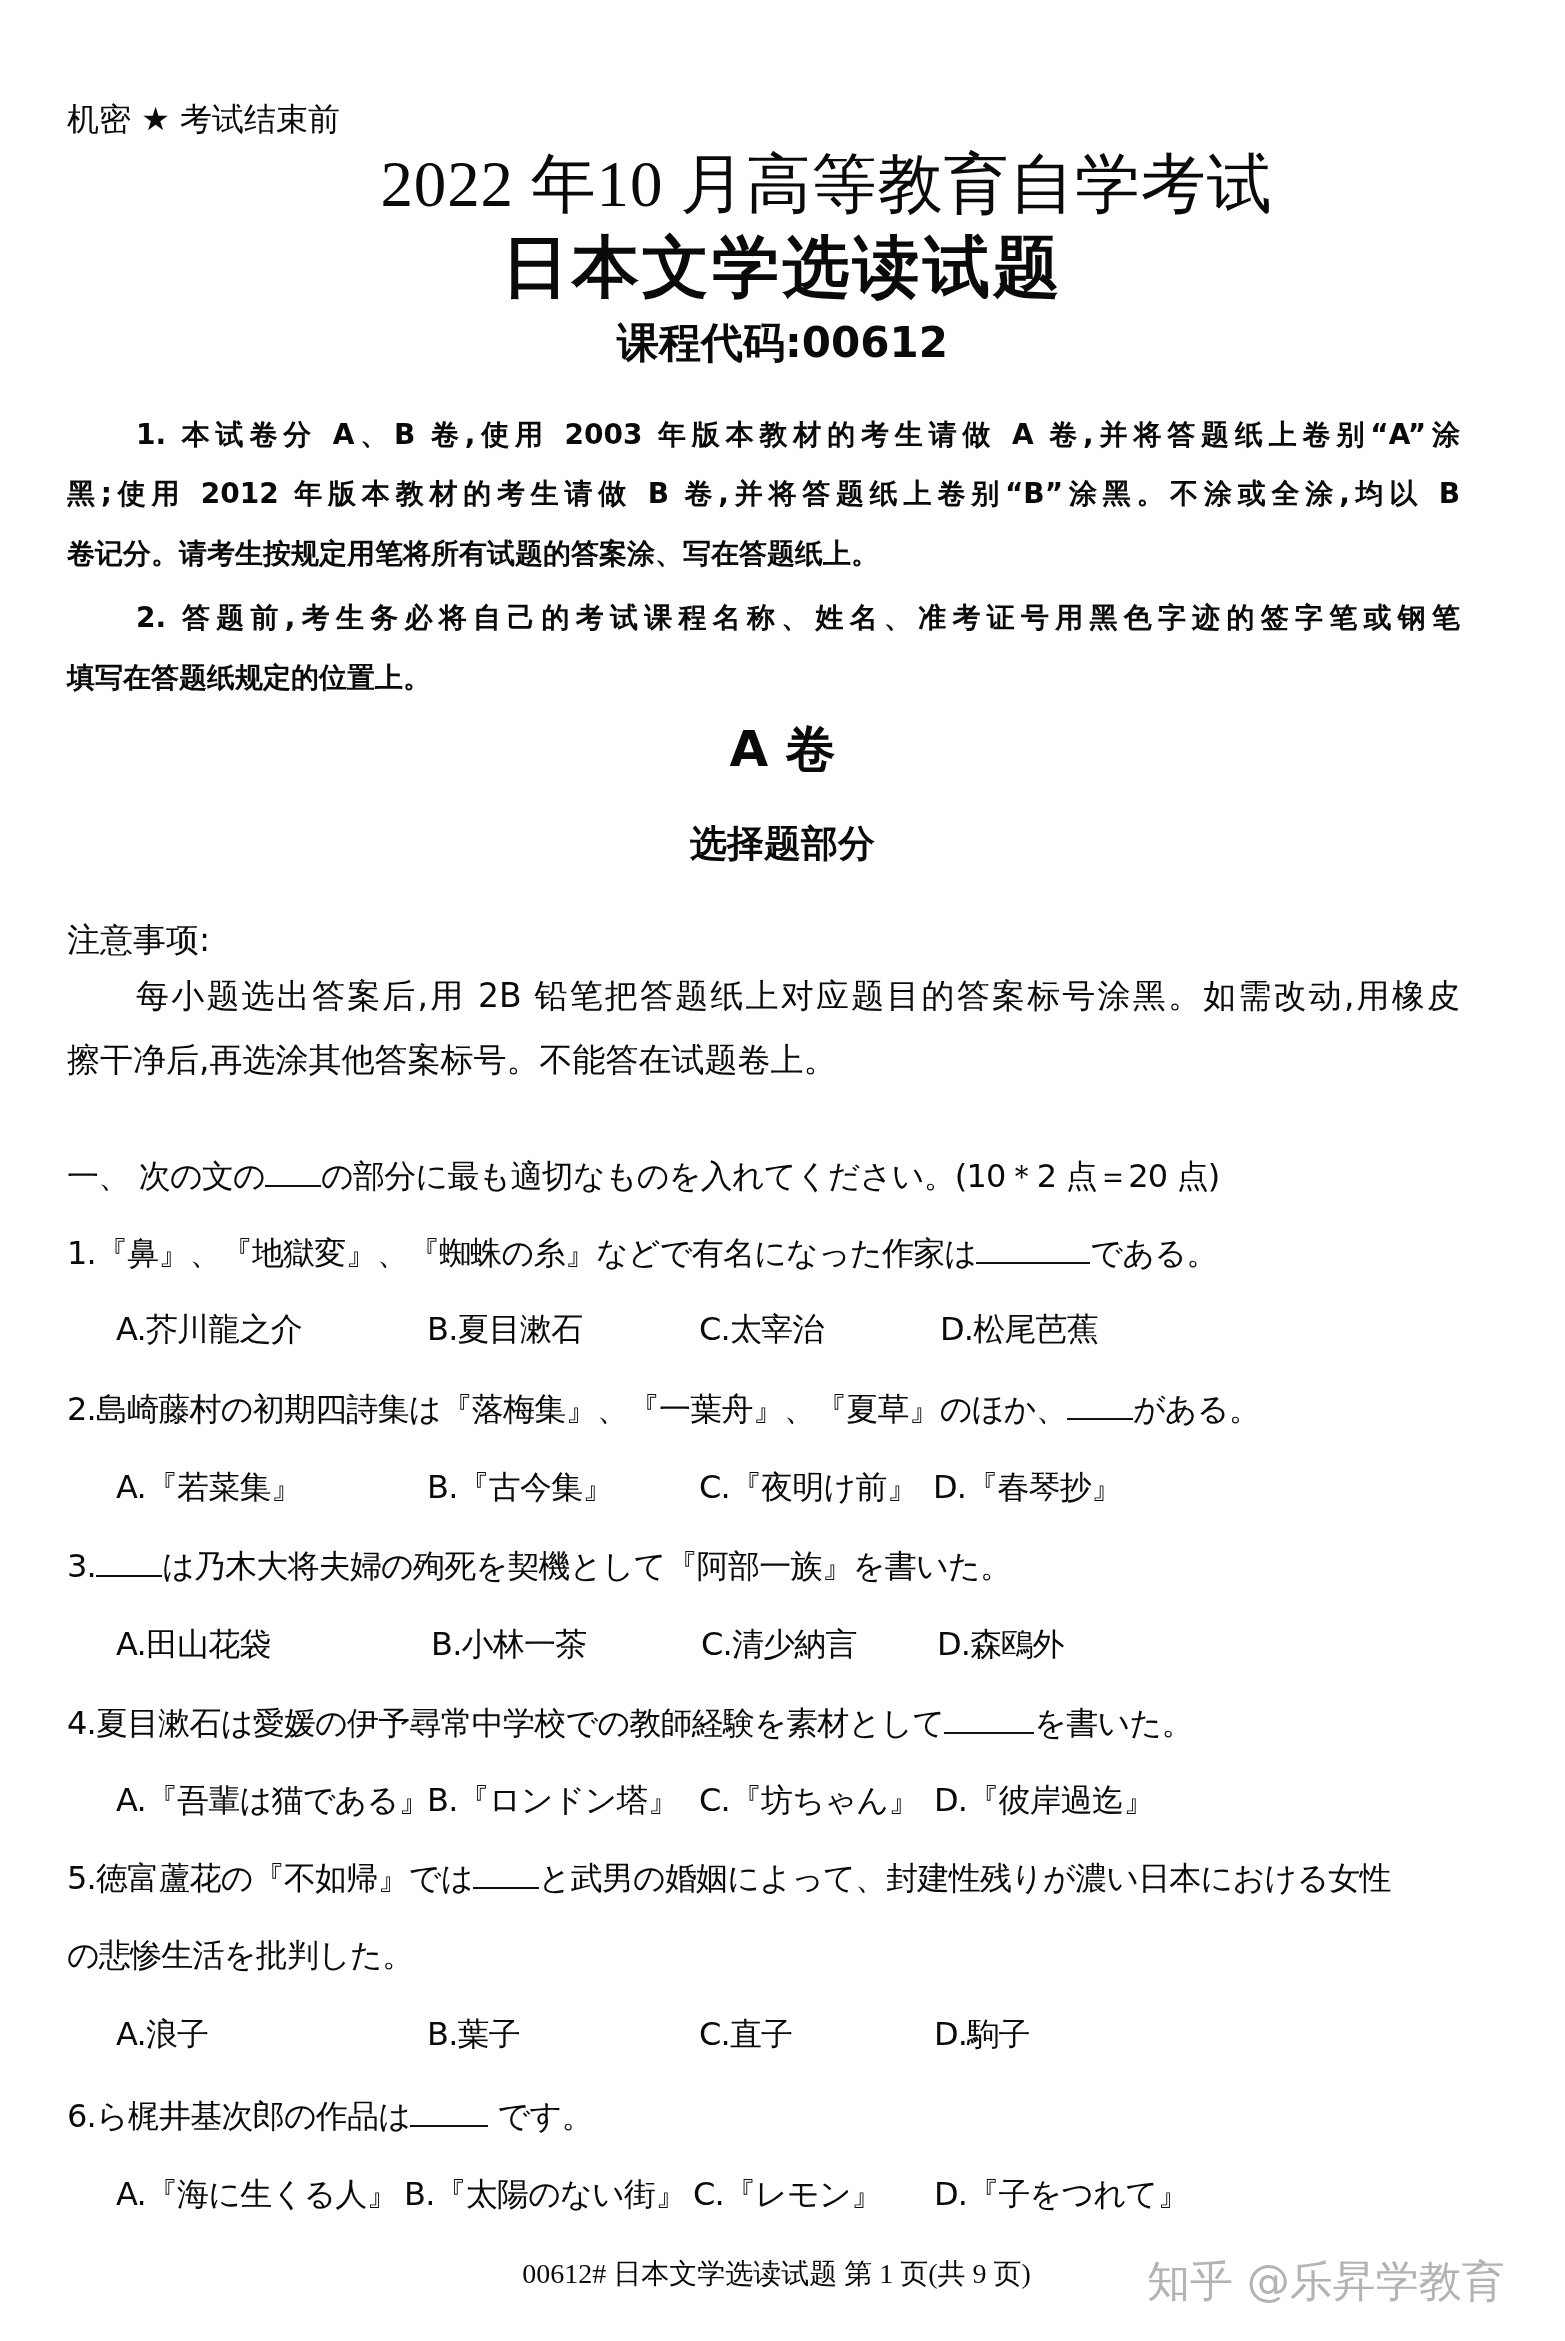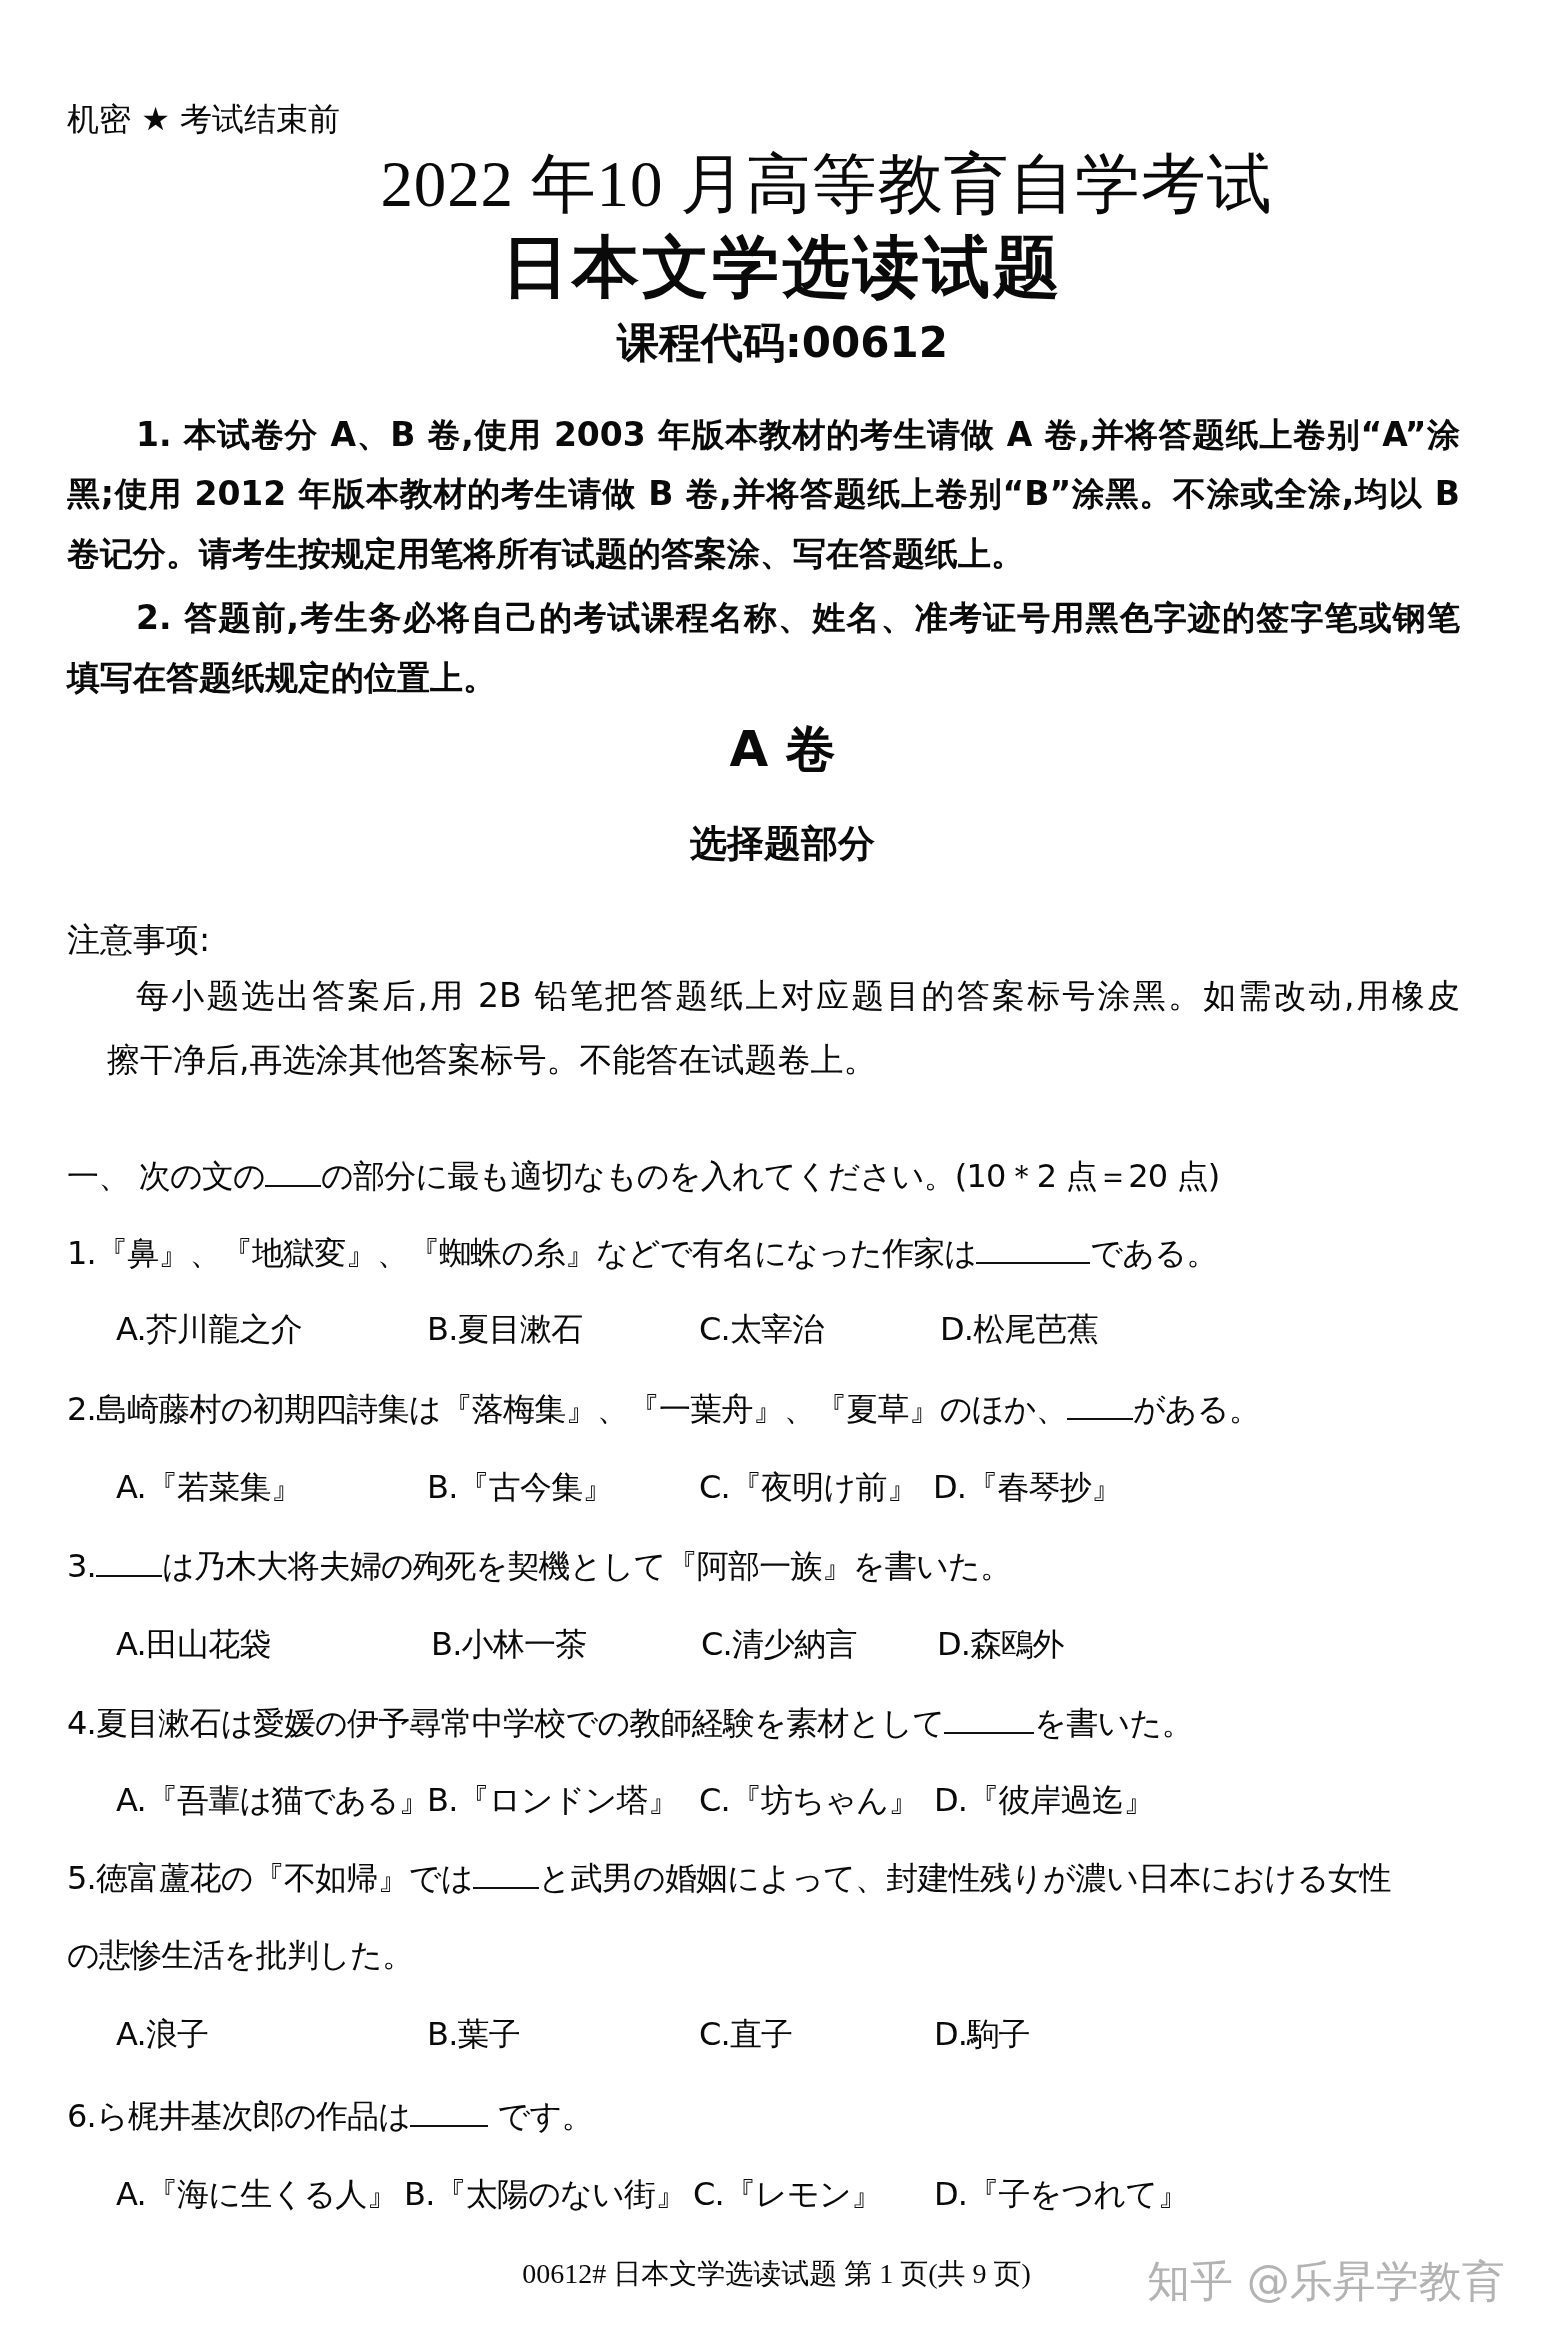--- a/index.html
+++ b/index.html
@@ -8,21 +8,21 @@
   .serif { font-family: "Liberation Serif", "DejaVu Serif", serif; }
   .sans { font-family: "DejaVu Sans", "Liberation Sans", sans-serif; }
   .center { left: 0; width: 1565px; text-align: center; }
   .bold { font-weight: bold; }
 
   .confidential { left: 67px; top: 94px; font-size: 32px; }
   .exam-title { top: 152px; height: 64px; line-height: 64px; font-size: 65px; letter-spacing: 0.8px; margin-left: 44px; }
   .main-title { top: 226px; height: 83px; line-height: 83px; font-size: 67px; letter-spacing: 3.2px; }
   .course-code { top: 315px; height: 56px; line-height: 56px; font-size: 42px; }
 
-  .para { left: 67px; width: 1393px; font-size: 33px; font-weight: bold; }
+  .para { left: 67px; width: 1393px; font-size: 28px; font-weight: bold; }
   .justify { text-align: justify; text-align-last: justify; white-space: normal; overflow: hidden; }
   .indent { left: 136px; width: 1324px; }
 
   .section-a { top: 721px; height: 56px; line-height: 56px; font-size: 50px; }
   .section-choice { top: 818px; height: 51px; line-height: 51px; font-size: 37px; font-weight: bold; }
 
   .q { left: 67px; font-size: 32px; letter-spacing: -0.8px; }
   .opt { font-size: 32px; letter-spacing: -0.8px; }
   .blank { display: inline-block; border-bottom: 2.4px solid #111; height: 32px; vertical-align: baseline; }
 
@@ -41,21 +41,21 @@
 <div class="line sans para justify" style="top:468px;">黑;使用 2012 年版本教材的考生请做 B 卷,并将答题纸上卷别“B”涂黑。不涂或全涂,均以 B</div>
 <div class="line sans para" style="top:528px;">卷记分。请考生按规定用笔将所有试题的答案涂、写在答题纸上。</div>
 <div class="line sans para justify indent" style="top:592px;">2. 答题前,考生务必将自己的考试课程名称、姓名、准考证号用黑色字迹的签字笔或钢笔</div>
 <div class="line sans para" style="top:652px;">填写在答题纸规定的位置上。</div>
 
 <div class="line sans center bold section-a">A 卷</div>
 <div class="line sans center section-choice">选择题部分</div>
 
 <div class="line sans" style="left:67px; top:914px; font-size:33px;">注意事项:</div>
 <div class="line sans justify" style="left:136px; width:1324px; top:970px; font-size:33px;">每小题选出答案后,用 2B 铅笔把答题纸上对应题目的答案标号涂黑。如需改动,用橡皮</div>
-<div class="line sans" style="left:67px; top:1034px; font-size:33px;margin-left:40px;">擦干净后,再选涂其他答案标号。不能答在试题卷上。</div>
+<div class="line sans" style="left:67px; top:1034px; font-size:33px;">擦干净后,再选涂其他答案标号。不能答在试题卷上。</div>
 
 <div class="line sans q" style="top:1151px;">
   <span>一、 次の文の</span><span class="blank" style="width:56px;"></span><span>の部分に最も適切なものを入れてください。(10＊2 点＝20 点)</span>
 </div>
 
 <div class="line sans q" style="top:1228px;">
   <span>1.</span><span>『鼻』、『地獄変』、『蜘蛛の糸』などで有名になった作家は</span><span class="blank" style="width:114px;"></span><span>である。</span>
 </div>
 <div class="line sans opt" style="left:116px; top:1304px;">A.芥川龍之介</div>
 <div class="line sans opt" style="left:427px; top:1304px;">B.夏目漱石</div>

